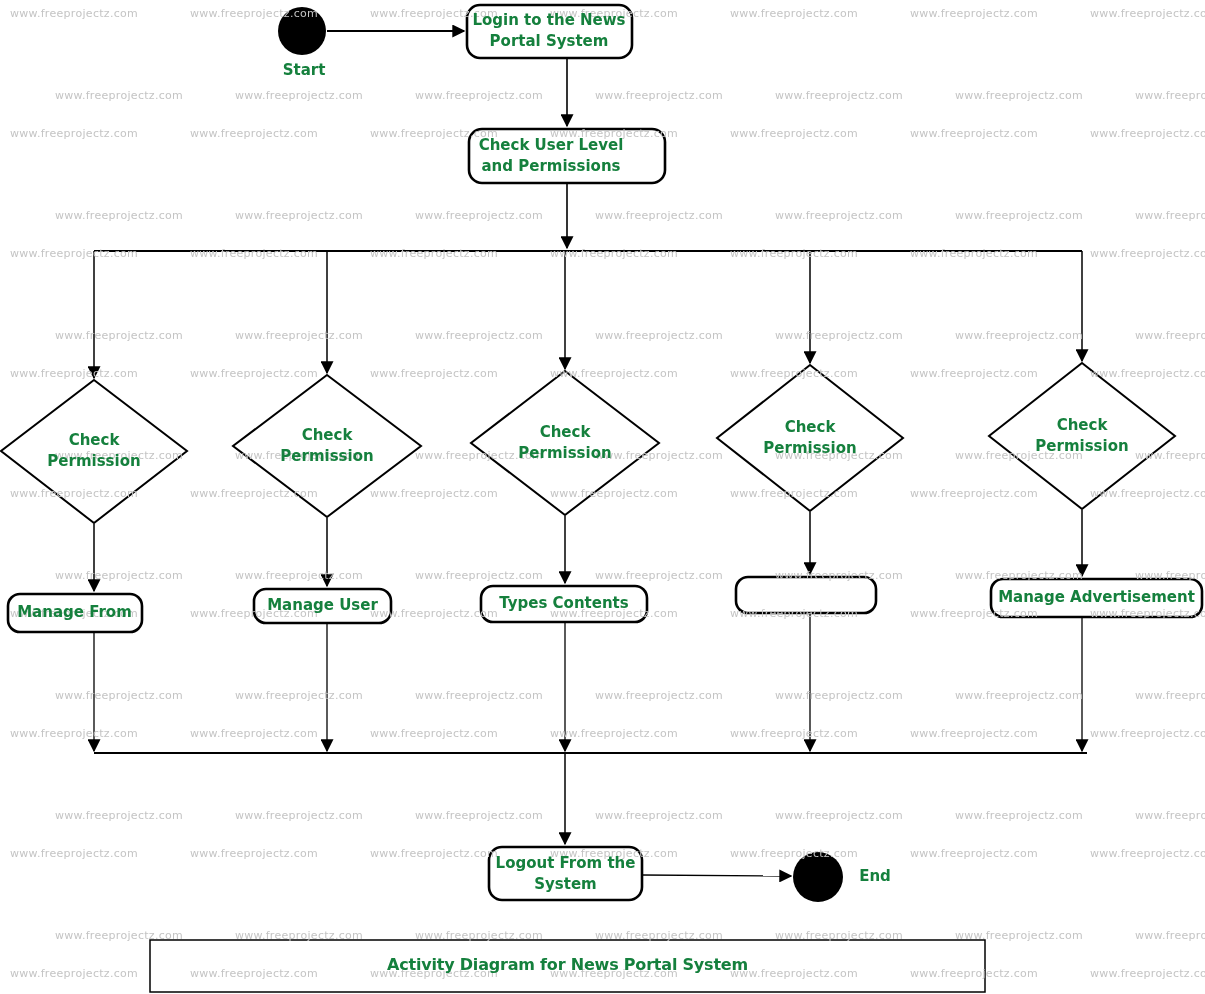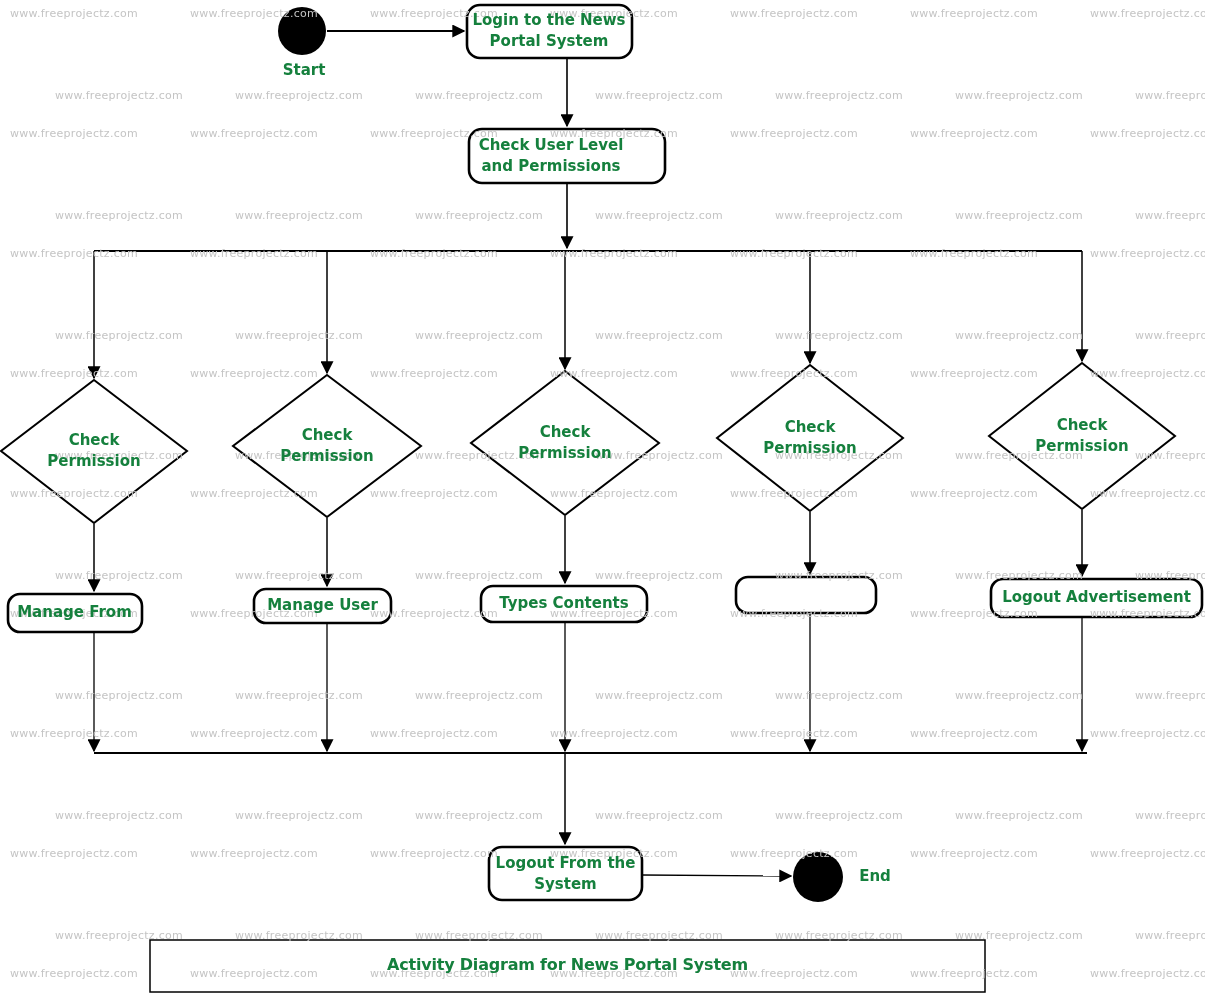--- a/index.html
+++ b/index.html
@@ -216,19 +216,19 @@
 
   <div class="lbl" style="left:24px;   top:423px; width:140px; height:56px;">Check Permission</div>
   <div class="lbl" style="left:257px;  top:418px; width:140px; height:56px;">Check Permission</div>
   <div class="lbl" style="left:495px;  top:415px; width:140px; height:56px;">Check Permission</div>
   <div class="lbl" style="left:740px;  top:410px; width:140px; height:56px;">Check Permission</div>
   <div class="lbl" style="left:1012px; top:408px; width:140px; height:56px;">Check Permission</div>
 
   <div class="lbl one-line" style="left:7px;   top:593px; width:135px; height:39px;">Manage From</div>
   <div class="lbl one-line" style="left:253px; top:588px; width:139px; height:35px;">Manage User</div>
   <div class="lbl one-line" style="left:480px; top:585px; width:168px; height:37px;">Types Contents</div>
-  <div class="lbl one-line" style="left:990px; top:578px; width:213px; height:39px;">Logout Advertisement</div>
+  <div class="lbl one-line" style="left:990px; top:578px; width:213px; height:39px;">Manage Advertisement</div>
 
   <div class="lbl" style="left:488px; top:846px; width:155px; height:55px;">Logout From the System</div>
   <div class="lbl one-line" style="left:845px; top:866px; width:60px; height:20px;">End</div>
 
   <div class="lbl title-lbl" style="left:150px; top:939px; width:835px; height:53px;">Activity Diagram for News Portal System</div>
 </div>
 
 </body></html>

